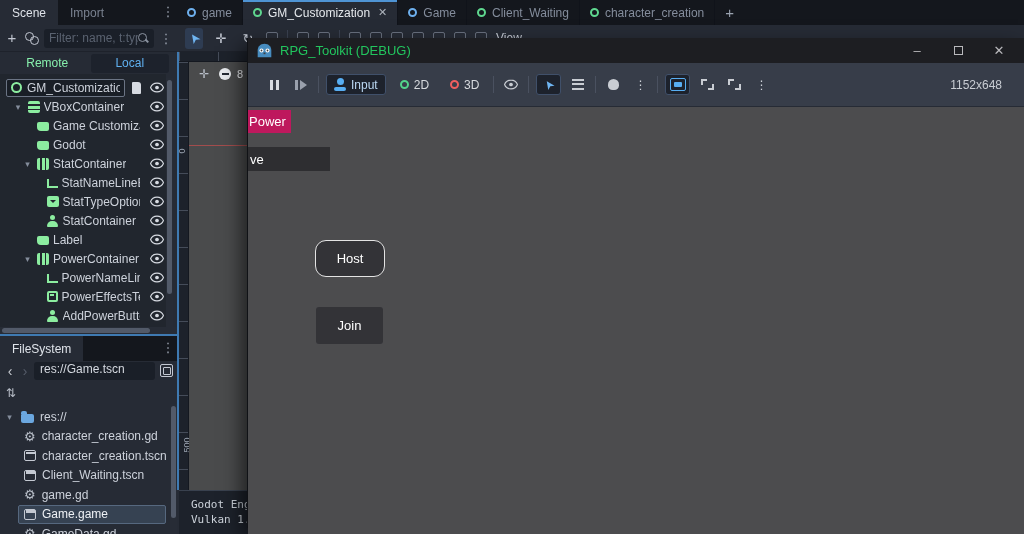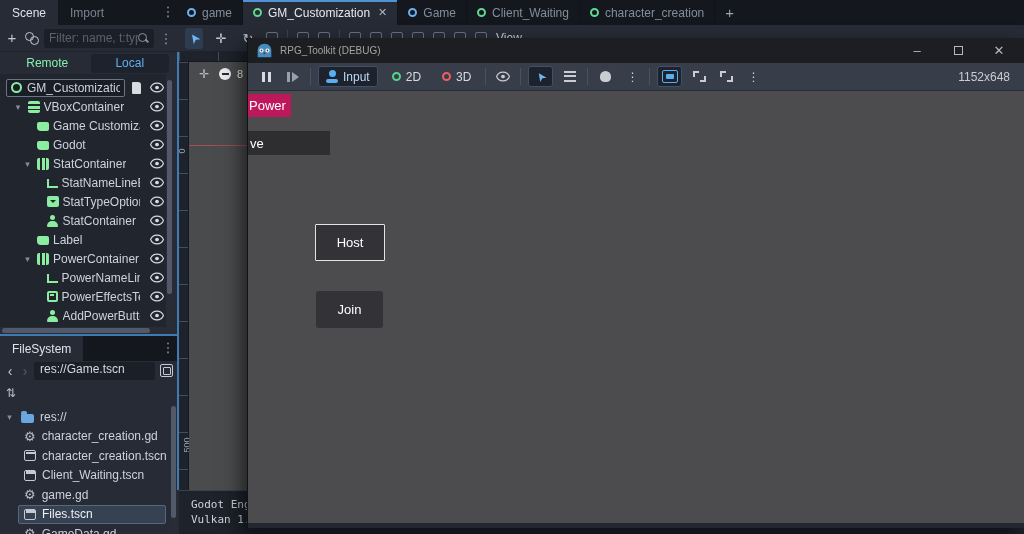--- a/index.html
+++ b/index.html
@@ -109,24 +109,24 @@
   .vc-zoomout{position:absolute;left:30px;top:6px;width:12px;height:12px;background:#e8eaee;border-radius:50%}
   .vc-zoomout::after{content:"";position:absolute;left:2.5px;top:5px;width:7px;height:2px;background:#262b35}
   .vc-zoom{position:absolute;left:48px;top:6px;color:#e8eaee;font-size:11px}
 
   #output-panel{position:absolute;left:2px;top:490px;width:845px;height:44px;background:#1d222b;border-top:1px solid #39414e;padding:6px 0 0 12px}
   .oline{font-family:"DejaVu Sans Mono",monospace;font-size:11px;color:#ccd2da;line-height:15px;white-space:pre}
 
   
   #game-window{position:absolute;left:247px;top:38px;width:777px;height:490px;z-index:50;box-shadow:-6px 8px 18px rgba(0,0,0,.55);border-left:1px solid #101216}
   #gw-titlebar{height:25px;background:#1d1e22;display:flex;align-items:center;padding:0 8px;gap:7px}
-  #gw-title{color:#a3a3a3;font-size:10px;flex:1;white-space:nowrap;overflow:hidden}
+  #gw-title{color:#22c55e;font-size:13px;flex:1;white-space:nowrap;overflow:hidden}
   .wbtn{width:34px;text-align:center;color:#b9b9bd;font-size:13px}
   .wbtn .sq{display:inline-block;width:9px;height:9px;border:1.3px solid #b9b9bd}
-  #gw-toolbar{height:28px;background:#373d49;display:flex;align-items:center;padding:0 8px;gap:7px;border-bottom:1px solid #262b35}
+  #gw-toolbar{height:44px;background:#373d49;display:flex;align-items:center;padding:0 16px;gap:7px;border-bottom:1px solid #262b35}
   #gw-res{margin-left:auto;color:#c9cdd3;margin-right:6px}
   .gsep{width:1px;height:17px;background:#4a5160;flex:none}
   .gwicon{flex:none;display:inline-flex;align-items:center;justify-content:center;width:20px;height:21px;position:relative;color:#d0d4db}
   .iconbox{background:#1d222c;border:1px solid #40506a;border-radius:3px;width:25px}
   .icon-pause::before,.icon-pause::after{content:"";width:3px;height:10px;background:#d7dbe2;margin:0 1.5px}
   .icon-next::before{content:"";width:2.5px;height:10px;background:#9aa1ad;margin-right:2px}
   .icon-next::after{content:"";border-left:7px solid #9aa1ad;border-top:5px solid transparent;border-bottom:5px solid transparent}
   .mode-btn{display:flex;align-items:center;gap:5px;padding:0 7px;height:21px;border-radius:3px;color:#d7dade}
   .mode-btn.sel{background:#1d222c;border:1px solid #40506a;color:#bcd9f4}
   .icon-joystick{position:relative;width:12px;height:13px;flex:none}
@@ -138,21 +138,21 @@
   .icon-hand{width:11px;height:11px;background:#c9cdd3;border-radius:50% 50% 42% 42%}
   .icon-cambrackets{width:16px;height:13px;border:1.3px solid #58aef2;border-radius:2px;position:relative}
   .icon-cambrackets::after{content:"";position:absolute;left:3px;top:2.5px;width:8px;height:5.5px;background:#58aef2;border-radius:1px}
   .icon-corners{width:13px;height:11px;position:relative}
   .icon-corners::before{content:"";position:absolute;left:0;top:0;width:4px;height:4px;border-left:2px solid #c9cdd3;border-top:2px solid #c9cdd3}
   .icon-corners::after{content:"";position:absolute;right:0;bottom:0;width:4px;height:4px;border-right:2px solid #c9cdd3;border-bottom:2px solid #c9cdd3}
   #gw-content{height:432px;background:#4c4c4e;position:relative;overflow:hidden;font-size:13px;color:#fff}
   #gw-footer{height:5px;background:#23272f}
   #power-chip{position:absolute;left:0;top:3px;width:43px;height:23px;background:#be185d;display:flex;align-items:center;padding-left:1px}
   #save-chip{position:absolute;left:0;top:40px;width:82px;height:24px;background:#2e2e31;display:flex;align-items:center;padding-left:2px}
-  #host-btn{position:absolute;left:67px;top:133px;width:70px;height:37px;background:#333337;border:1.5px solid #e3e3e3;border-radius:1px;display:flex;align-items:center;justify-content:center}
+  #host-btn{position:absolute;left:67px;top:133px;width:70px;height:37px;background:#333337;border:1.5px solid #e3e3e3;border-radius:11px;display:flex;align-items:center;justify-content:center}
   #join-btn{position:absolute;left:68px;top:200px;width:67px;height:37px;background:#333337;border-radius:3px;display:flex;align-items:center;justify-content:center}
 </style>
 </head>
 <body>
 
 <div id="left-dock">
   <div class="tabbar">
     <div class="dock-tab active">Scene</div>
     <div class="dock-tab">Import</div>
     <span class="vdots tab-menu">⋮</span>
@@ -371,21 +371,21 @@
         <span class="icon-scene"></span>
         <span class="tlabel">Client_Waiting.tscn</span>
       </div>
       <div class="frow" style="padding-left: 24px;">
         <span class="glyph-gear">⚙</span>
         <span class="tlabel">game.gd</span>
       </div>
       <div class="frow" style="padding-left: 24px;">
         <span class="sel-bg"></span>
         <span class="icon-scene"></span>
-        <span class="tlabel" style="color: rgb(238, 241, 245);">Files.tscn</span>
+        <span class="tlabel" style="color: rgb(238, 241, 245);">Game.game</span>
       </div>
       <div class="frow" style="padding-left: 24px;">
         <span class="glyph-gear">⚙</span>
         <span class="tlabel">GameData.gd</span>
       </div>
     </div>
   <div id="fs-vscroll">
       <div class="thumb"></div>
     </div>
 </div>

